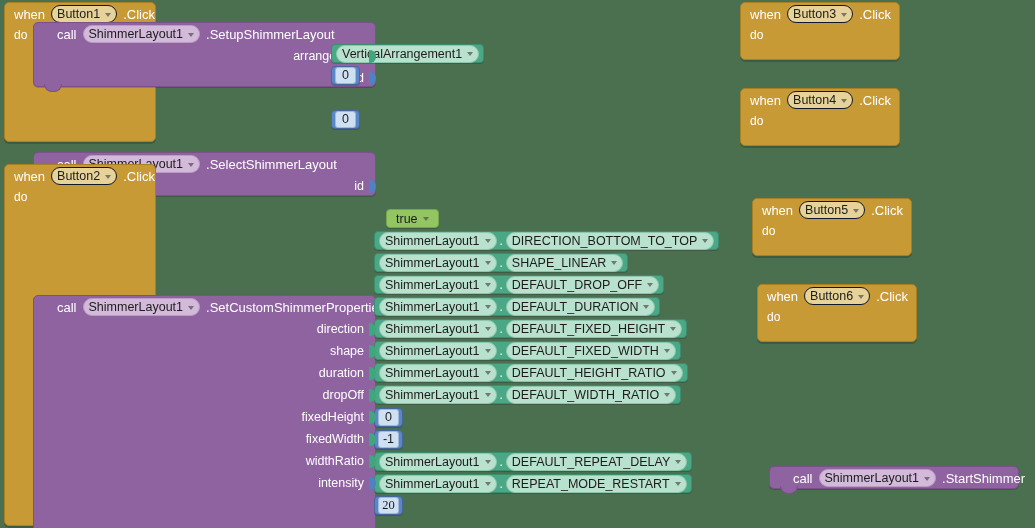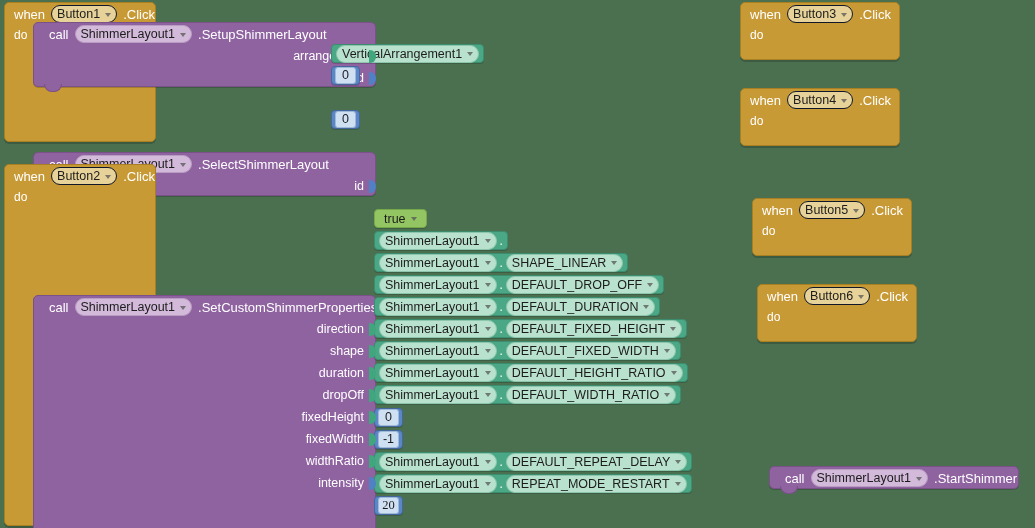--- a/index.html
+++ b/index.html
@@ -36,21 +36,21 @@
   
   .call{
     background:#8f62a0;
     border:1px solid #7a5189;
     border-radius:5px;
     box-shadow:0 1px 0 rgba(0,0,0,.18);
     position:relative;
   }
   .call-hdr{
     display:flex;align-items:center;gap:6px;
-    height:22px;padding:0 15px;
+    height:22px;padding:0 23px;
     color:#ffffff;font-size:13px;white-space:nowrap;
   }
   .call-word{font-size:13px;color:#fff;}
 
   
   .notch{
     position:absolute;left:10px;bottom:-6px;width:16px;height:7px;
     background:#8f62a0;border:1px solid #7a5189;border-top:none;
     border-radius:0 0 8px 8px;
   }
@@ -94,21 +94,21 @@
     box-shadow:0 1px 0 rgba(0,0,0,.16);
   }
   .val.getter{background:#4ba886;border:1px solid #3c8d6f;padding:0 4px;gap:3px;}
   .val.getter .dot{color:#ffffff;font-size:12px;line-height:1;}
   .val.num{background:#5b87c7;border:1px solid #44689e;padding:0 3px;}
   .val.num .numfld{
     background:#cfe0f2;border:1px solid #9fb9d6;border-radius:3px;
     min-width:13px;height:15px;line-height:15px;text-align:center;
     font-size:12.5px;color:#1c1c1c;padding:0 3px;
   }
-  .val.logic{background:#93c563;border:1px solid #76a84a;padding:0 4px;}
+  .val.logic{background:#93c563;border:1px solid #76a84a;padding:0 4px;margin-left:12px;}
 
   .label-txt{color:#ffffff;}
 </style>
 </head>
 <body>
 
 <div id="canvas">
 
   <div class="blk event" style="left:4px;top:2px;width:152px;height:140px;">
     <div class="event-hdr">
@@ -240,20 +240,24 @@
       <i class="caret"></i>
     </span>
   </div>
 
   <div class="val getter" style="left:374px;top:231px;">
     <span class="pill grn">
         <span>ShimmerLayout1</span>
         <i class="caret"></i>
       </span>
     <span class="dot">.</span>
+    <span class="pill grn">
+        <span>DIRECTION_BOTTOM_TO_TOP</span>
+        <i class="caret"></i>
+      </span>
   </div>
 
   <div class="val getter" style="left:374px;top:253px;">
     <span class="pill grn">
         <span>ShimmerLayout1</span>
         <i class="caret"></i>
       </span>
     <span class="dot">.</span>
     <span class="pill grn">
         <span>SHAPE_LINEAR</span>

